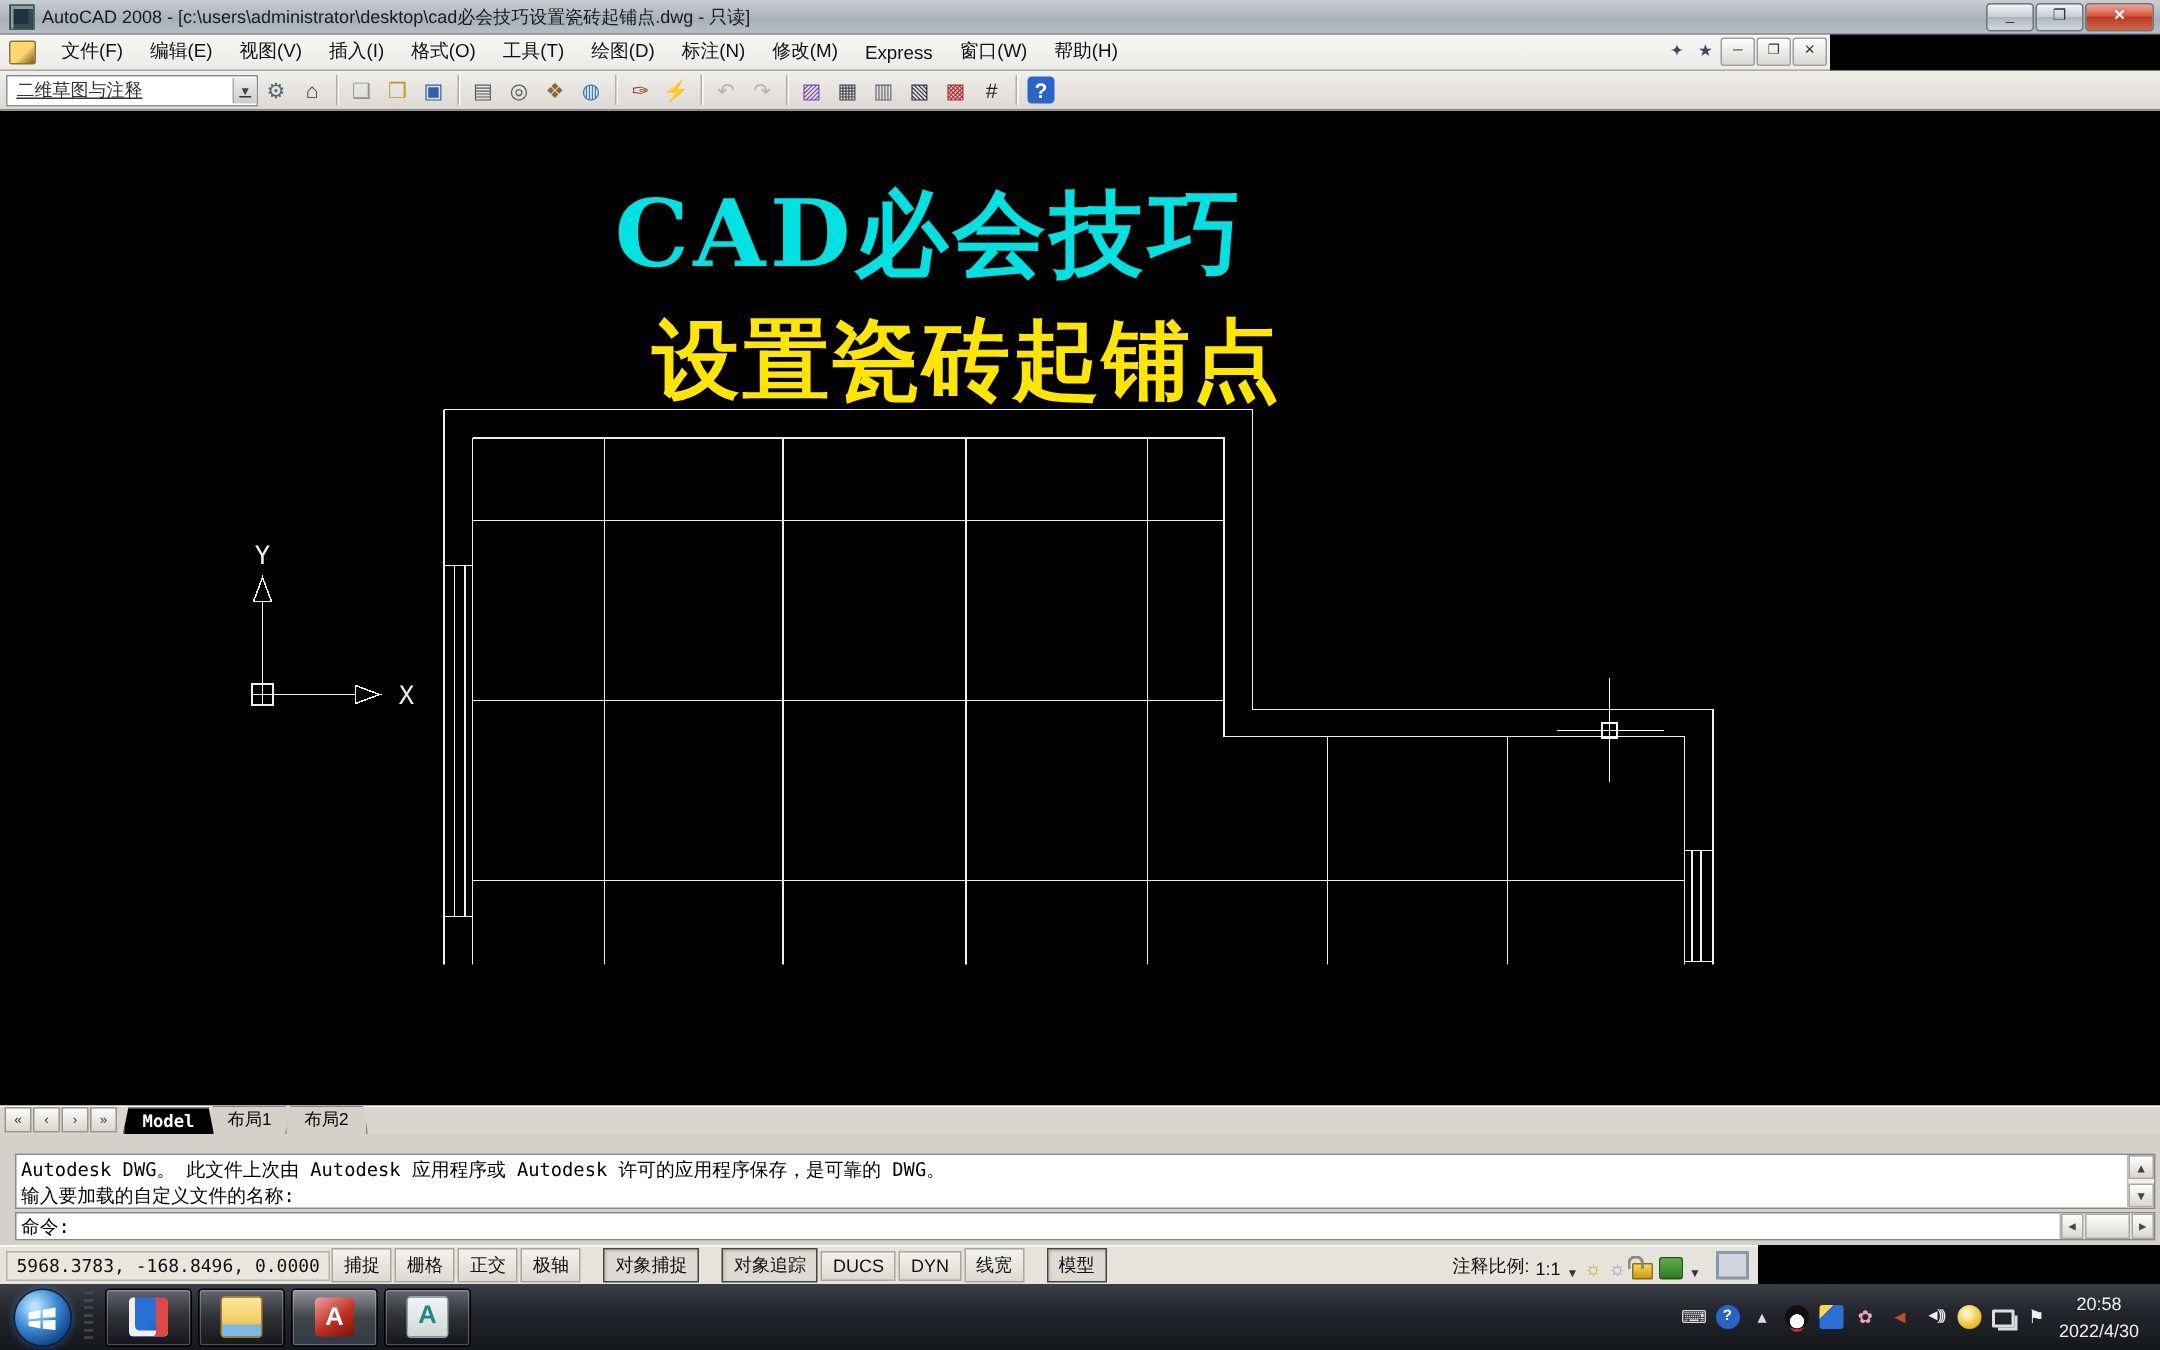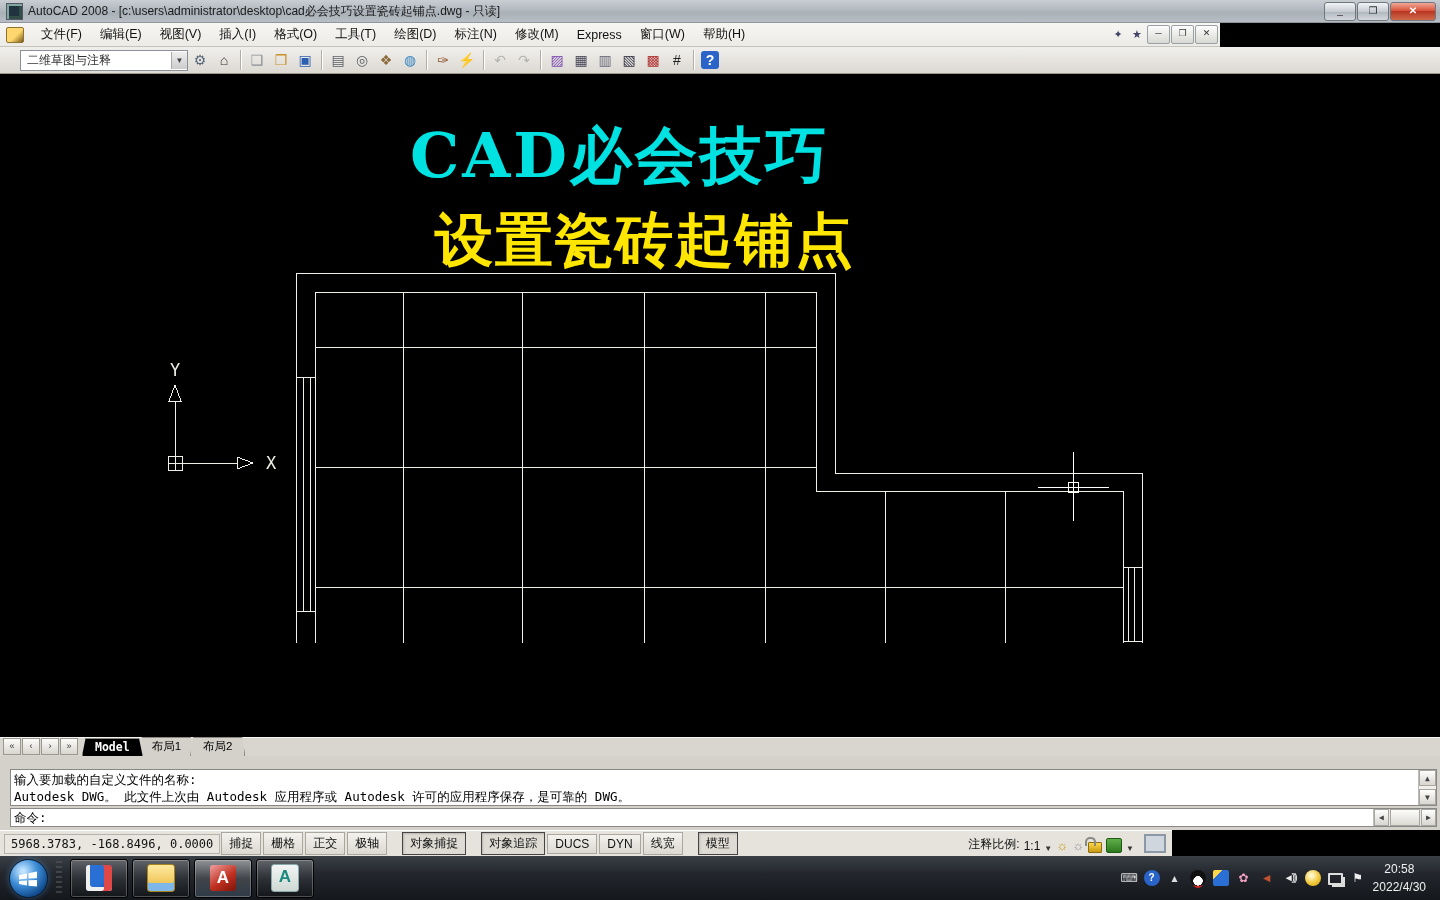--- a/index.html
+++ b/index.html
@@ -33,22 +33,22 @@
   .mini-ico{width:18px;height:17px;font-size:11px;line-height:17px;text-align:center;color:#446;}
   .menu-right{position:absolute;right:2px;top:2px;display:flex;gap:1px;align-items:center;}
   .mdi-btn{width:21px;height:17px;border:1px solid #9aa0a6;border-radius:2px;
     background:linear-gradient(#fdfdfd,#d8d8d4);font-size:9px;line-height:15px;text-align:center;color:#333;}
   .lens{color:#357;font-size:12px;padding:0 2px;}
 
   
   .toolbar{position:absolute;left:0;top:47px;width:1440px;height:27px;
     background:linear-gradient(#f1efec,#dcd9d3);border-bottom:1px solid #9b9891;
     box-sizing:border-box;display:flex;align-items:center;}
-  .ws-select{width:160px;height:19px;margin-left:20px;background:#fff;border:1px solid #8a9097;
-    font-size:12px;color:#333;display:flex;align-items:center;padding-left:6px;}
+  .ws-select{width:160px;height:19px;margin-left:4px;background:#fff;border:1px solid #8a9097;
+    font-size:12px;color:#333;display:flex;align-items:center;padding-left:6px;text-decoration:underline;}
   .ws-select .arrow{margin-left:auto;width:15px;height:17px;background:linear-gradient(#eee,#ccc);
     border-left:1px solid #aaa;text-align:center;font-size:8px;line-height:17px;color:#444;}
   .tbtn{width:22px;height:22px;margin:0 1px;border-radius:2px;text-align:center;line-height:22px;
     font-size:14px;color:#556;}
   .tb-sep{width:1px;height:20px;background:#b0ada6;margin:0 4px;box-shadow:1px 0 0 #fff;}
   .i-new{color:#8a8f99}.i-open{color:#c9912a}.i-save{color:#2d5fb0}.i-plot{color:#5a5f66}
   .i-plot-preview{color:#5a5f66}.i-publish{color:#8a6a3a}.i-3d-dwf{color:#2d7fc0}
   .i-match-properties{color:#8a4a22}.i-block-editor{color:#d09010}
   .i-undo,.i-redo{color:#b3b3ae}.i-properties{color:#7a4ab0}.i-design-center{color:#445}
   .i-tool-palettes{color:#667}.i-sheet-set-manager{color:#334}.i-markup-set-manager{color:#b03030}
@@ -271,22 +271,22 @@
       <div class="tnav" data-interactable="true">›</div>
       <div class="tnav" data-interactable="true">»</div>
     </div>
     <div class="tab active" data-interactable="true">Model</div>
     <div class="tab" data-interactable="true">布局1</div>
     <div class="tab" data-interactable="true">布局2</div>
   </div>
 
   <div class="cmddock" data-interactable="false">
     <div class="cmdhist" data-interactable="true">
+      <div data-interactable="false">Autodesk DWG。  此文件上次由 Autodesk 应用程序或 Autodesk 许可的应用程序保存，是可靠的 DWG。</div>
       <div data-interactable="false">输入要加载的自定义文件的名称:</div>
-      <div data-interactable="false">Autodesk DWG。  此文件上次由 Autodesk 应用程序或 Autodesk 许可的应用程序保存，是可靠的 DWG。</div>
       <div class="vscroll" data-interactable="true">
         <div class="vs-btn up" data-interactable="true">▲</div>
         <div class="vs-btn dn" data-interactable="true">▼</div>
       </div>
     </div>
     <div class="cmdline" data-interactable="true">
       <span data-interactable="false">命令:</span>
       <div class="hscroll" data-interactable="true">
         <div class="hs-btn" data-interactable="true">◀</div>
         <div class="hs-thumb" data-interactable="true"></div>

